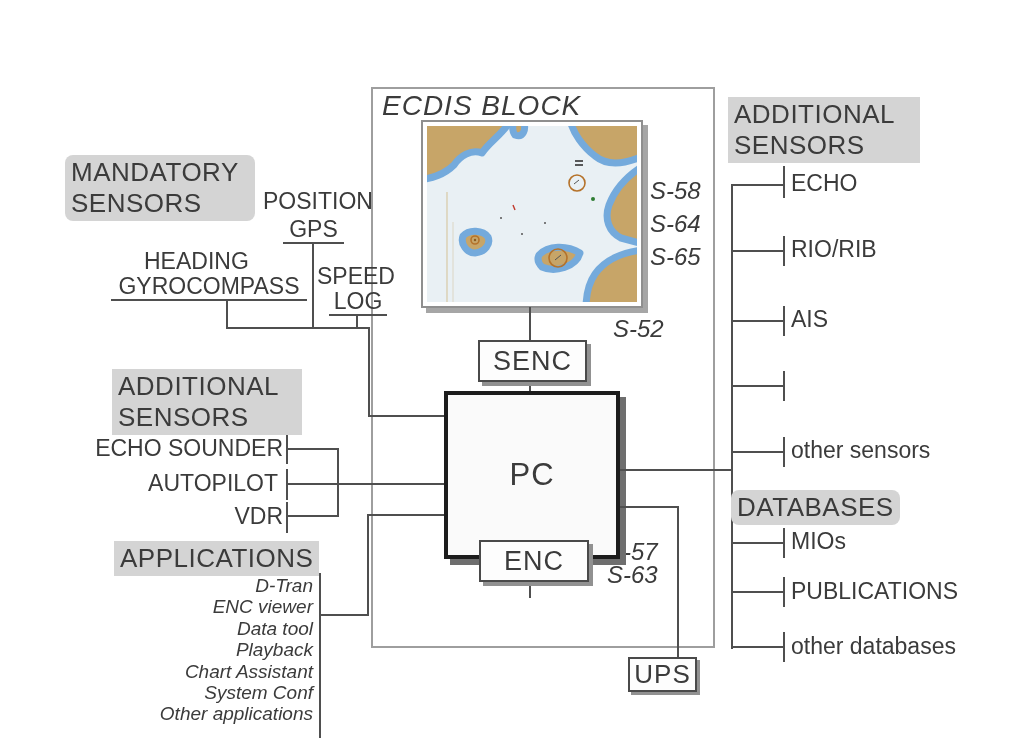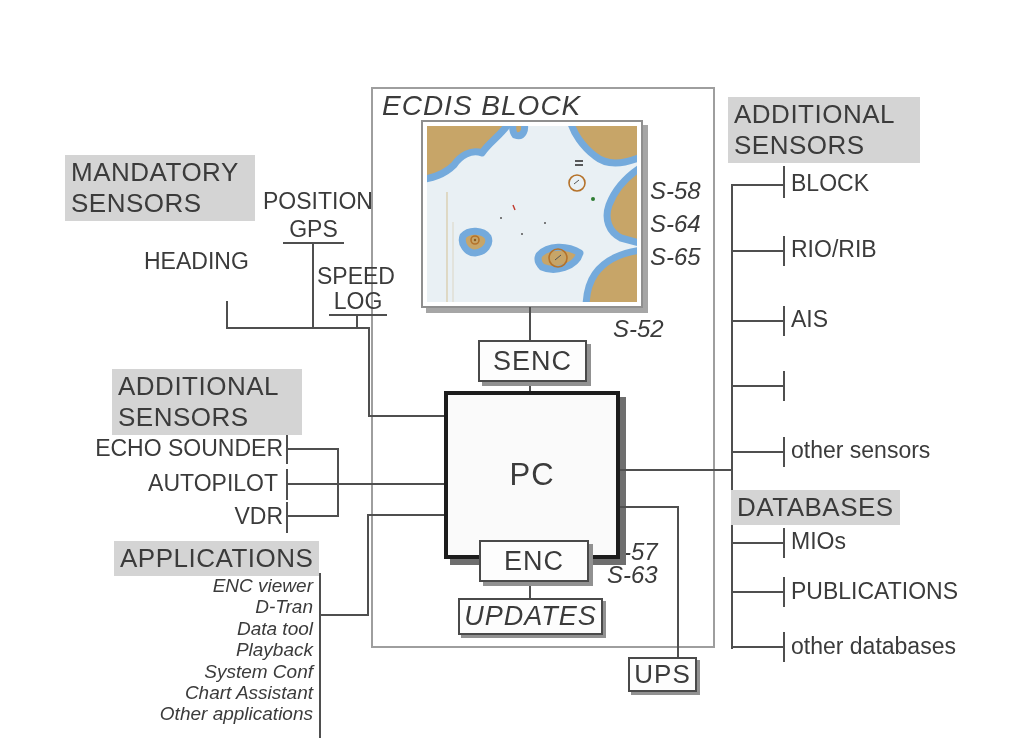--- a/index.html
+++ b/index.html
@@ -91,35 +91,33 @@
 
   <div class="box" style="left:478px;top:300px;width:109px;height:42px;">
     <span>SENC</span>
   </div>
   <div class="box pc" style="left:444px;top:351px;width:176px;height:168px;">
     <span>PC</span>
   </div>
   <div class="box" style="left:479px;top:500px;width:110px;height:42px;">
     <span>ENC</span>
   </div>
-  <div class="box it" style="left:458px;top:558px;width:145px;height:37px;box-shadow:3px 3px 0 var(--box_shadow,#919191);">
-    <span>UPDATES</span>
-  </div>
 
   <div class="ln" style="left:620px;top:429px;width:113px;height:2px;"></div>
   <div class="ln" style="left:620px;top:466px;width:59px;height:2px;"></div>
   <div class="ln" style="left:677px;top:466px;width:2px;height:151px;"></div>
   <div class="box" style="left:628px;top:617px;width:69px;height:35px;box-shadow:3px 3px 0 var(--box_shadow,#919191);font-size:26px;">
     <span>UPS</span>
   </div>
 
-  <div class="hdr" style="left:65px;top:115px;width:178px;">MANDATORY SENSORS</div>
+  <div class="hdr" style="left:65px;top:115px;width:178px;border-radius:8px;">MANDATORY SENSORS</div>
   <div class="lbl" style="left:263px;top:149px;">POSITION</div>
   <div class="lbl u" style="left:283px;top:177px;width:61px;">GPS</div>
   <div class="lbl" style="left:144px;top:209px;">HEADING</div>
+  <div class="lbl u" style="left:111px;top:234px;width:196px;">GYROCOMPASS</div>
   <div class="lbl" style="left:317px;top:224px;">SPEED</div>
   <div class="lbl u" style="left:329px;top:249px;width:58px;">LOG</div>
   <div class="ln" style="left:312px;top:203px;width:2px;height:86px;"></div>
   <div class="ln" style="left:226px;top:261px;width:2px;height:28px;"></div>
   <div class="ln" style="left:356px;top:275px;width:2px;height:14px;"></div>
   <div class="ln" style="left:226px;top:287px;width:144px;height:2px;"></div>
   <div class="ln" style="left:368px;top:287px;width:2px;height:90px;"></div>
   <div class="ln" style="left:368px;top:375px;width:76px;height:2px;"></div>
 
   <div class="hdr" style="left:112px;top:329px;width:178px;">ADDITIONAL SENSORS</div>
@@ -129,57 +127,57 @@
   <div class="ln" style="left:286px;top:395px;width:2px;height:29px;"></div>
   <div class="ln" style="left:286px;top:429px;width:2px;height:31px;"></div>
   <div class="ln" style="left:286px;top:462px;width:2px;height:31px;"></div>
   <div class="ln" style="left:287px;top:408px;width:52px;height:2px;"></div>
   <div class="ln" style="left:287px;top:443px;width:157px;height:2px;"></div>
   <div class="ln" style="left:287px;top:475px;width:52px;height:2px;"></div>
   <div class="ln" style="left:337px;top:408px;width:2px;height:69px;"></div>
 
   <div class="hdr one" style="left:114px;top:501px;">APPLICATIONS</div>
   <div class="apps" style="left:60px;top:535px;width:253px;">
+    <div>D-Tran</div>
     <div>ENC viewer</div>
-    <div>D-Tran</div>
     <div>Data tool</div>
     <div>Playback</div>
+    <div>Chart Assistant</div>
     <div>System Conf</div>
-    <div>Chart Assistant</div>
     <div>Other applications</div>
   </div>
   <div class="ln" style="left:172px;top:704px;width:164px;height:2px;"></div>
   <div class="ln" style="left:319px;top:533px;width:2px;height:173px;"></div>
   <div class="ln" style="left:319px;top:574px;width:50px;height:2px;"></div>
   <div class="ln" style="left:367px;top:474px;width:2px;height:102px;"></div>
   <div class="ln" style="left:367px;top:474px;width:77px;height:2px;"></div>
 
   <div class="hdr" style="left:728px;top:57px;width:180px;">ADDITIONAL SENSORS</div>
   <div class="ln" style="left:783px;top:126px;width:2px;height:32px;"></div>
   <div class="ln" style="left:731px;top:144px;width:2px;height:465px;"></div>
 
   <div class="ln" style="left:733px;top:144px;width:50px;height:2px;"></div>
-  <div class="lbl" style="left:791px;top:131px;">BLOCK</div>
+  <div class="lbl" style="left:791px;top:131px;">ECHO</div>
 
   <div class="ln" style="left:733px;top:210px;width:50px;height:2px;"></div>
   <div class="ln" style="left:783px;top:196px;width:2px;height:30px;"></div>
   <div class="lbl" style="left:791px;top:197px;">RIO/RIB</div>
 
   <div class="ln" style="left:733px;top:280px;width:50px;height:2px;"></div>
   <div class="ln" style="left:783px;top:266px;width:2px;height:30px;"></div>
   <div class="lbl" style="left:791px;top:267px;">AIS</div>
 
   <div class="ln" style="left:733px;top:345px;width:50px;height:2px;"></div>
   <div class="ln" style="left:783px;top:331px;width:2px;height:30px;"></div>
 
   <div class="ln" style="left:733px;top:411px;width:50px;height:2px;"></div>
   <div class="ln" style="left:783px;top:397px;width:2px;height:30px;"></div>
   <div class="lbl" style="left:791px;top:398px;">other sensors</div>
 
-  <div class="hdr one" style="left:731px;top:450px;">DATABASES</div>
+  <div class="hdr one" style="left:731px;top:450px;border-radius:8px;">DATABASES</div>
 
   <div class="ln" style="left:733px;top:502px;width:50px;height:2px;"></div>
   <div class="ln" style="left:783px;top:488px;width:2px;height:30px;"></div>
   <div class="lbl" style="left:791px;top:489px;">MIOs</div>
 
   <div class="ln" style="left:733px;top:551px;width:50px;height:2px;"></div>
   <div class="ln" style="left:783px;top:537px;width:2px;height:30px;"></div>
   <div class="lbl" style="left:791px;top:539px;">PUBLICATIONS</div>
 
   <div class="ln" style="left:733px;top:606px;width:50px;height:2px;"></div>

